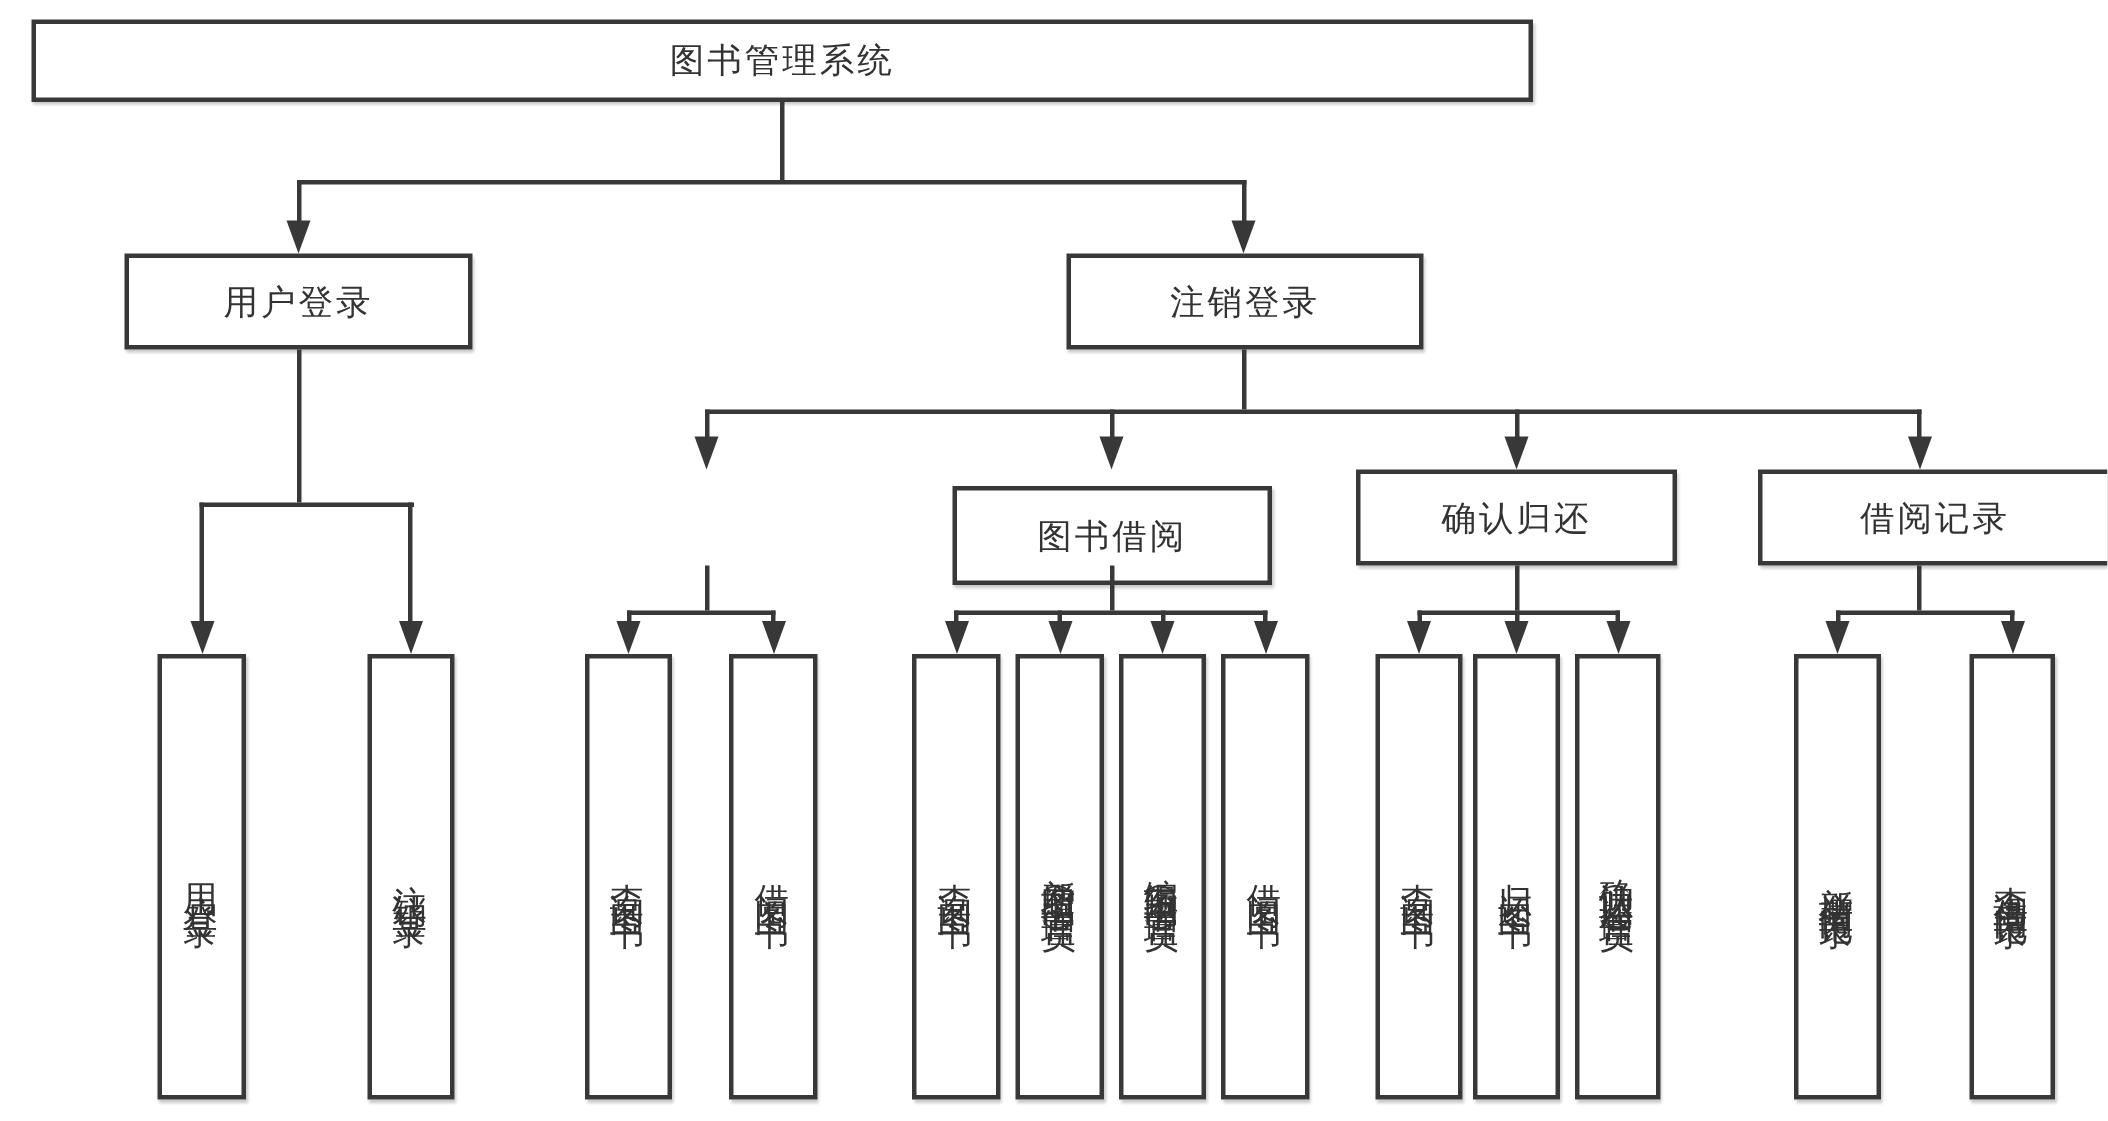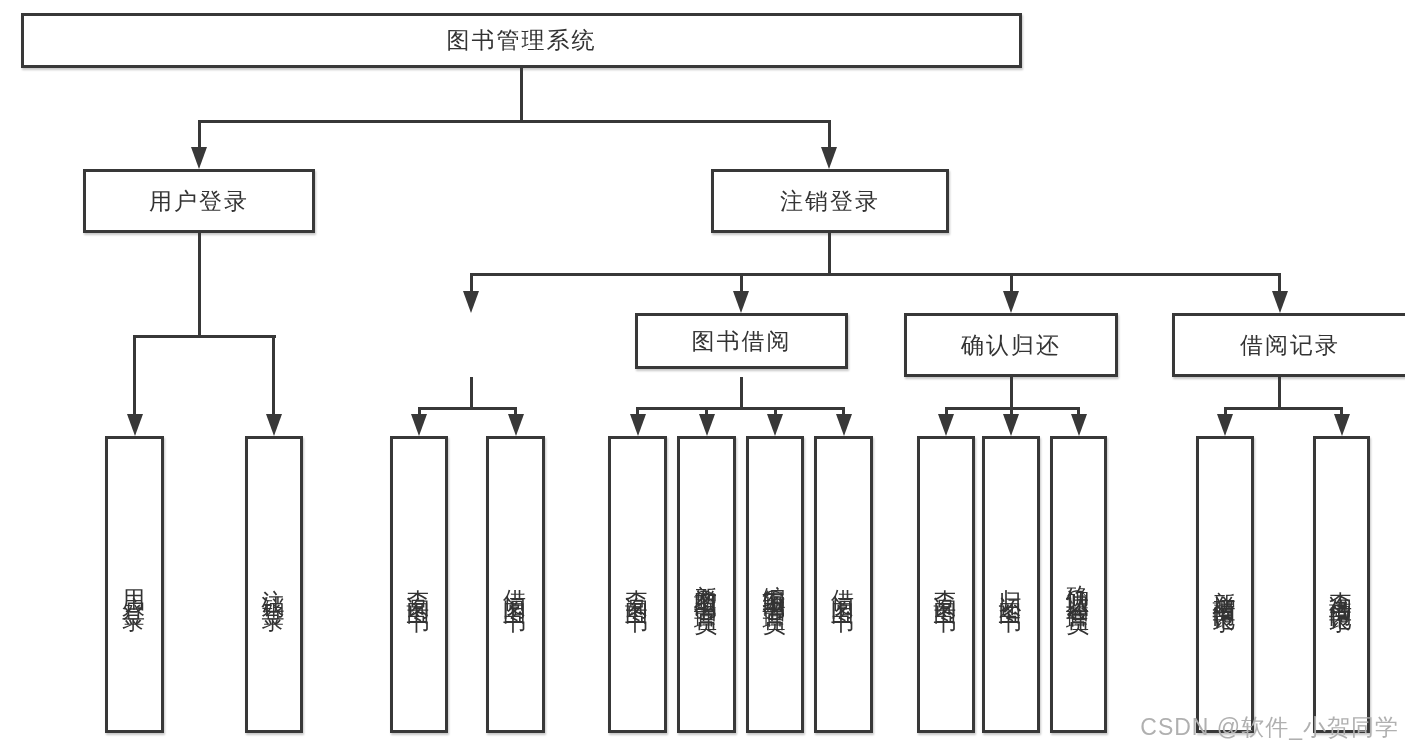--- a/index.html
+++ b/index.html
@@ -81,21 +81,21 @@
   <div class="hl" style="left:470px;top:273px;width:811px"></div>
   <div class="vl" style="left:470px;top:273px;height:20px"></div>
   <div class="tri" style="left:463px;top:291px"></div>
   <div class="vl" style="left:740px;top:273px;height:20px"></div>
   <div class="tri" style="left:733px;top:291px"></div>
   <div class="vl" style="left:1010px;top:273px;height:20px"></div>
   <div class="tri" style="left:1003px;top:291px"></div>
   <div class="vl" style="left:1278px;top:273px;height:20px"></div>
   <div class="tri" style="left:1272px;top:291px"></div>
 
-  <div class="box hbox" style="left:635px;top:313px;width:213px;height:56px">
+  <div class="box hbox" style="left:635px;top:324px;width:213px;height:66px">
     <span>图书借阅</span>
   </div>
   <div class="box hbox" style="left:904px;top:313px;width:214px;height:64px">
     <span>确认归还</span>
   </div>
   <div class="box hbox" style="left:1172px;top:313px;width:236px;height:64px">
     <span>借阅记录</span>
   </div>
 
   <div class="vl" style="left:470px;top:377px;height:30px"></div>
@@ -169,15 +169,14 @@
     <span>确认归还（管理员）</span>
   </div>
 
   <div class="box vbox tight" style="left:1196px;top:436px;width:58px;height:297px">
     <span>新增借阅记录</span>
   </div>
   <div class="box vbox tight" style="left:1313px;top:436px;width:57px;height:297px">
     <span>查询借阅记录</span>
   </div>
 
-  <div class="watermark">CSDN @软件_小贺同学</div>
 
 </div>
 
 </body></html>

